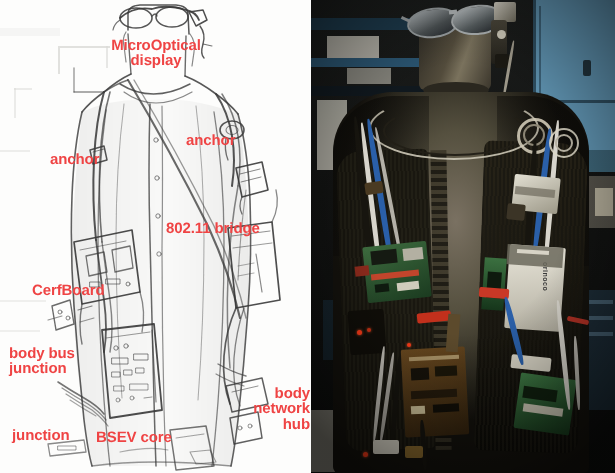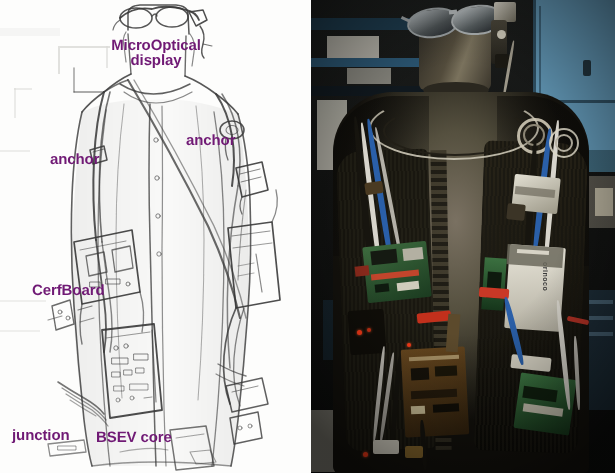--- a/index.html
+++ b/index.html
@@ -23,21 +23,21 @@
   .bg-smudge{position:absolute;background:#efefed;}
   .bg-line{position:absolute;background:#d9d9d6;}
 
   
   #sketch-art{position:absolute;inset:0;}
   #sketch-art svg{position:absolute;left:0;top:0;}
 
   
   .label{
     position:absolute;
-    color:#701a75;
+    color:#ef4444;
     font-weight:bold;
     font-size:15px;
     line-height:1.02;
     letter-spacing:-0.1px;
     white-space:pre-line;
     text-rendering:geometricPrecision;
   }
   .label.ctr{text-align:center;}
   .label.rgt{text-align:right;}
   .label.lft{text-align:left;}
@@ -257,28 +257,34 @@
     </div>
 
     <div class="label ctr" style="left:108px;top:38px;width:96px;">MicroOptical
 display</div>
 
     <div class="label lft" style="left:186px;top:133px;">anchor</div>
 
     <div class="label lft" style="left:50px;top:152px;">anchor</div>
 
 
+    <div class="label lft" style="left:166px;top:221px;">802.11 bridge</div>
 
     <div class="label lft" style="left:32px;top:283px;">CerfBoard</div>
 
+    <div class="label lft" style="left:9px;top:346px;">body bus
+junction</div>
 
     <div class="label lft" style="left:12px;top:428px;">junction</div>
 
     <div class="label lft" style="left:96px;top:430px;">BSEV core</div>
 
+    <div class="label rgt" style="left:180px;top:386px;width:130px;">body
+network
+hub</div>
   </div>
 
   <div id="photo-panel">
     <div id="bg-dark"></div>
 
     <div class="cabinet" style="left:222px;top:0;width:82px;height:150px;"></div>
     <div class="cab-edge" style="left:222px;top:0;width:3px;height:150px;"></div>
     <div class="cab-edge" style="left:228px;top:6px;width:2px;height:96px;opacity:.7;"></div>
     <div class="cab-edge" style="left:228px;top:100px;width:76px;height:3px;"></div>
     <div class="cab-edge" style="left:272px;top:60px;width:8px;height:16px;background:#21333c;border-radius:2px;"></div>

